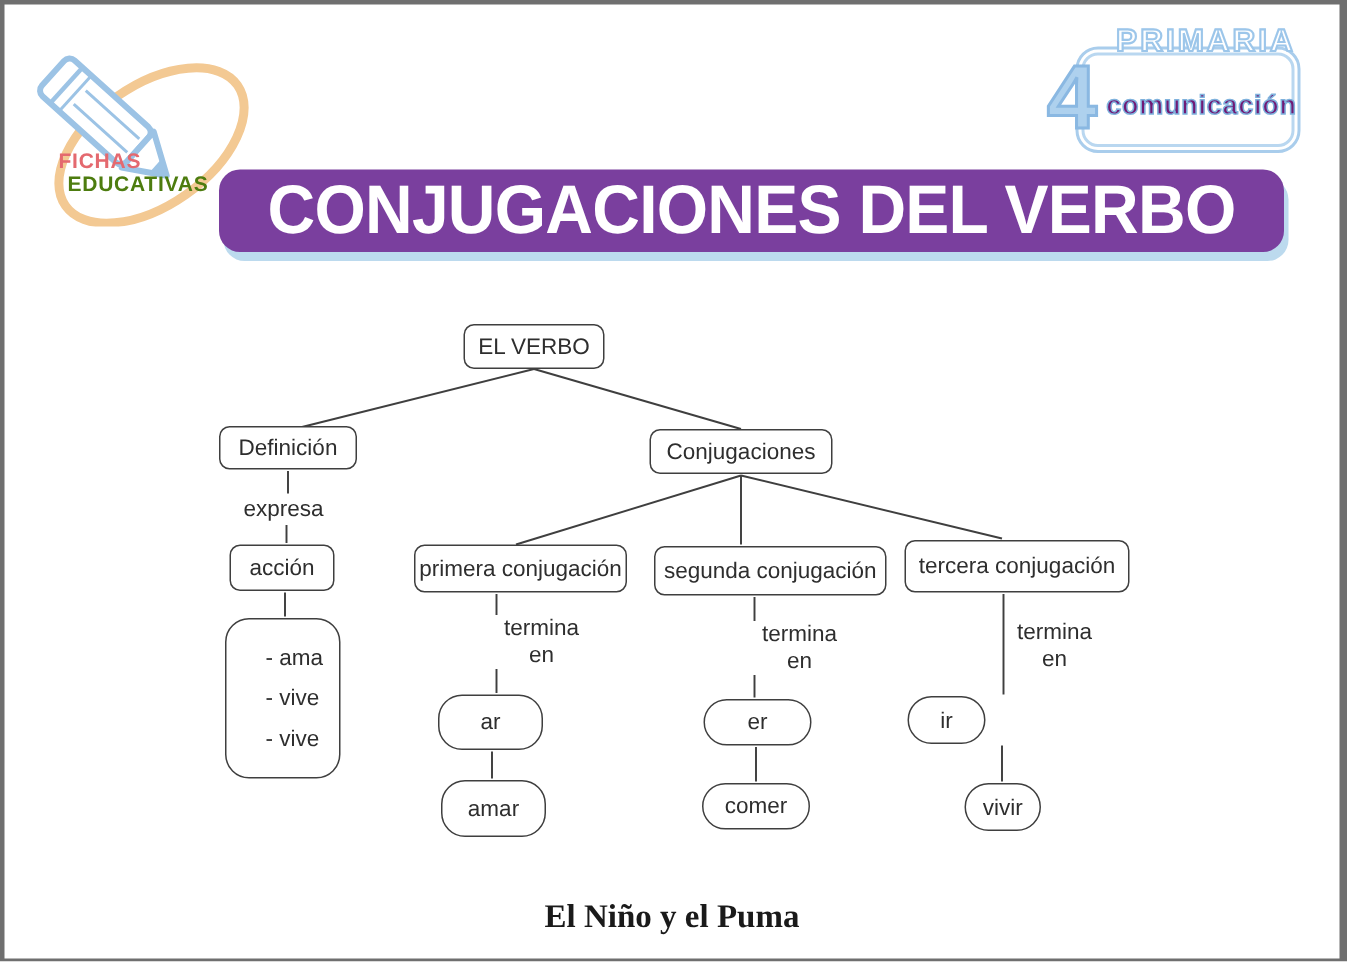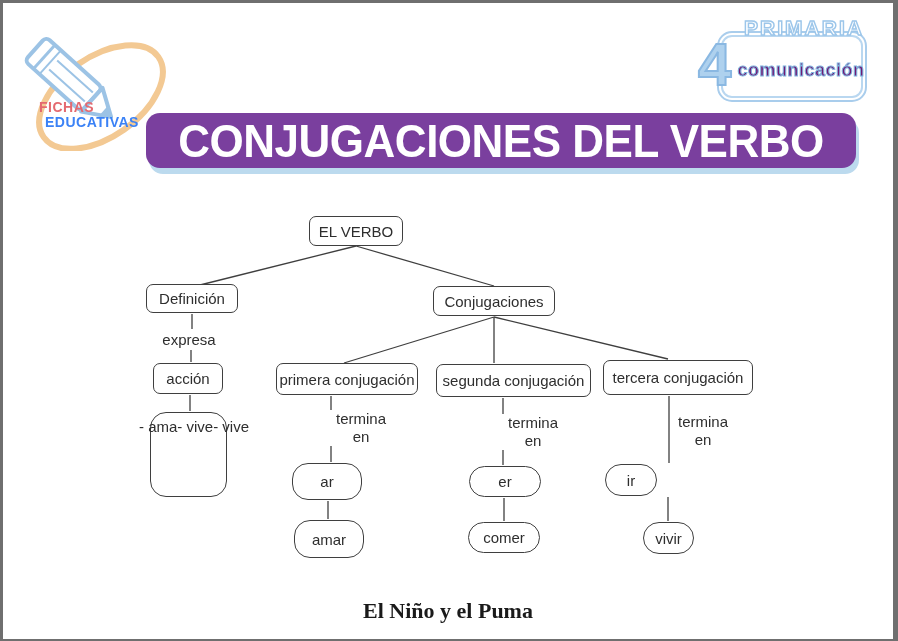--- a/index.html
+++ b/index.html
@@ -14,21 +14,21 @@
 
   
   .brand-left { position:absolute; left:8px; top:18px; width:170px; height:130px; }
   .brand-left svg { position:absolute; left:0; top:0; }
   .brand-left .t1 {
     position:absolute; left:28px; top:78px; font-size:14px; font-weight:bold;
     color:#e4696f; letter-spacing:0.5px;
   }
   .brand-left .t2 {
     position:absolute; left:34px; top:93px; font-size:14px; font-weight:bold;
-    color:#3b82f6; letter-spacing:0.5px;
+    color:#4d7c0f; letter-spacing:0.5px;
   }
 
   
   .brand-right { position:absolute; left:695px; top:8px; width:180px; height:100px; }
   .badge-frame {
     position:absolute; left:19px; top:20px; width:150px; height:71px;
     border:2px solid #a9cdec; border-radius:15px;
   }
   .badge-frame-inner {
     position:absolute; left:2px; top:2px; right:2px; bottom:2px;
@@ -70,23 +70,23 @@
     position:absolute; background:#fff; border:1.5px solid #3f3f3f;
     border-radius:7px; display:flex; align-items:center; justify-content:center;
     font-size:15px; color:#2e2e2e; white-space:nowrap;
   }
   .node.round { border-radius:16px; }
   .n-elverbo  { left:306px; top:213px; width:94px;  height:30px; }
   .n-defin    { left:143px; top:281px; width:92px;  height:29px; }
   .n-conjug   { left:430px; top:283px; width:122px; height:30px; }
   .n-accion   { left:150px; top:360px; width:70px;  height:31px; }
   .n-examples {
-    left:147px; top:409px; width:77px; height:85px; border-radius:15px;
-    align-items:flex-start; justify-content:center;
-    padding-left:11px; line-height:27px;
+    left:147px; top:409px; width:77px; height:107px; border-radius:15px;
+    flex-direction:column; align-items:flex-start; justify-content:center;
+    padding-left:26px; line-height:27px;
   }
   .n-primera  { left:273px; top:360px; width:142px; height:32px; }
   .n-segunda  { left:433px; top:361px; width:155px; height:33px; }
   .n-tercera  { left:600px; top:357px; width:150px; height:35px; }
   .n-ar    { left:289px; top:460px; width:70px; height:37px; }
   .n-amar  { left:291px; top:517px; width:70px; height:38px; }
   .n-er    { left:466px; top:463px; width:72px; height:31px; }
   .n-comer { left:465px; top:519px; width:72px; height:31px; }
   .n-ir    { left:602px; top:461px; width:52px; height:32px; }
   .n-vivir { left:640px; top:519px; width:51px; height:32px; }

